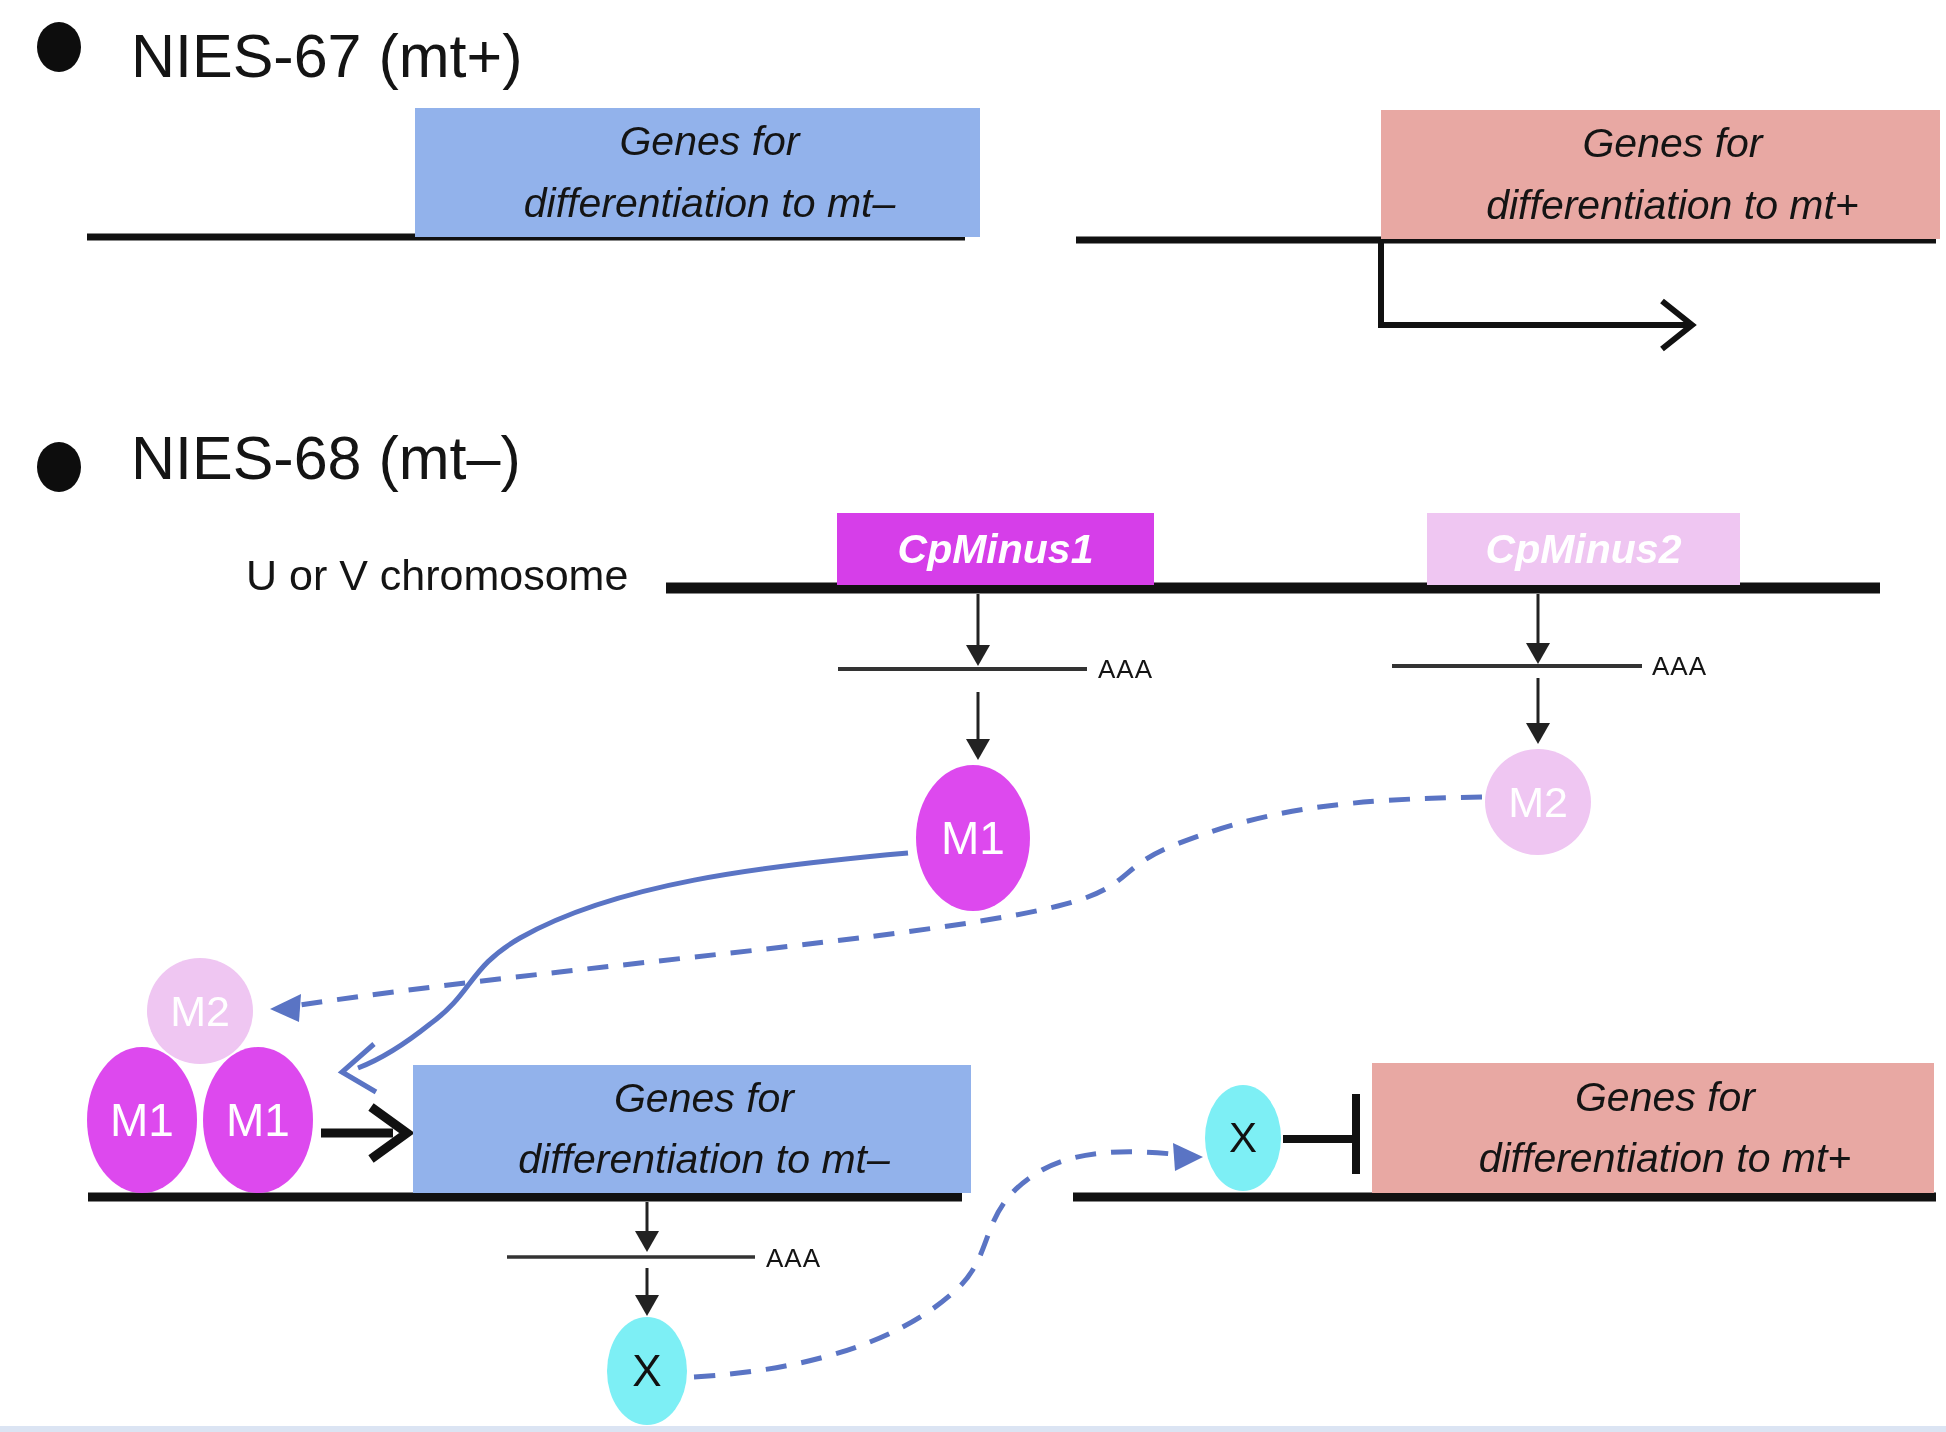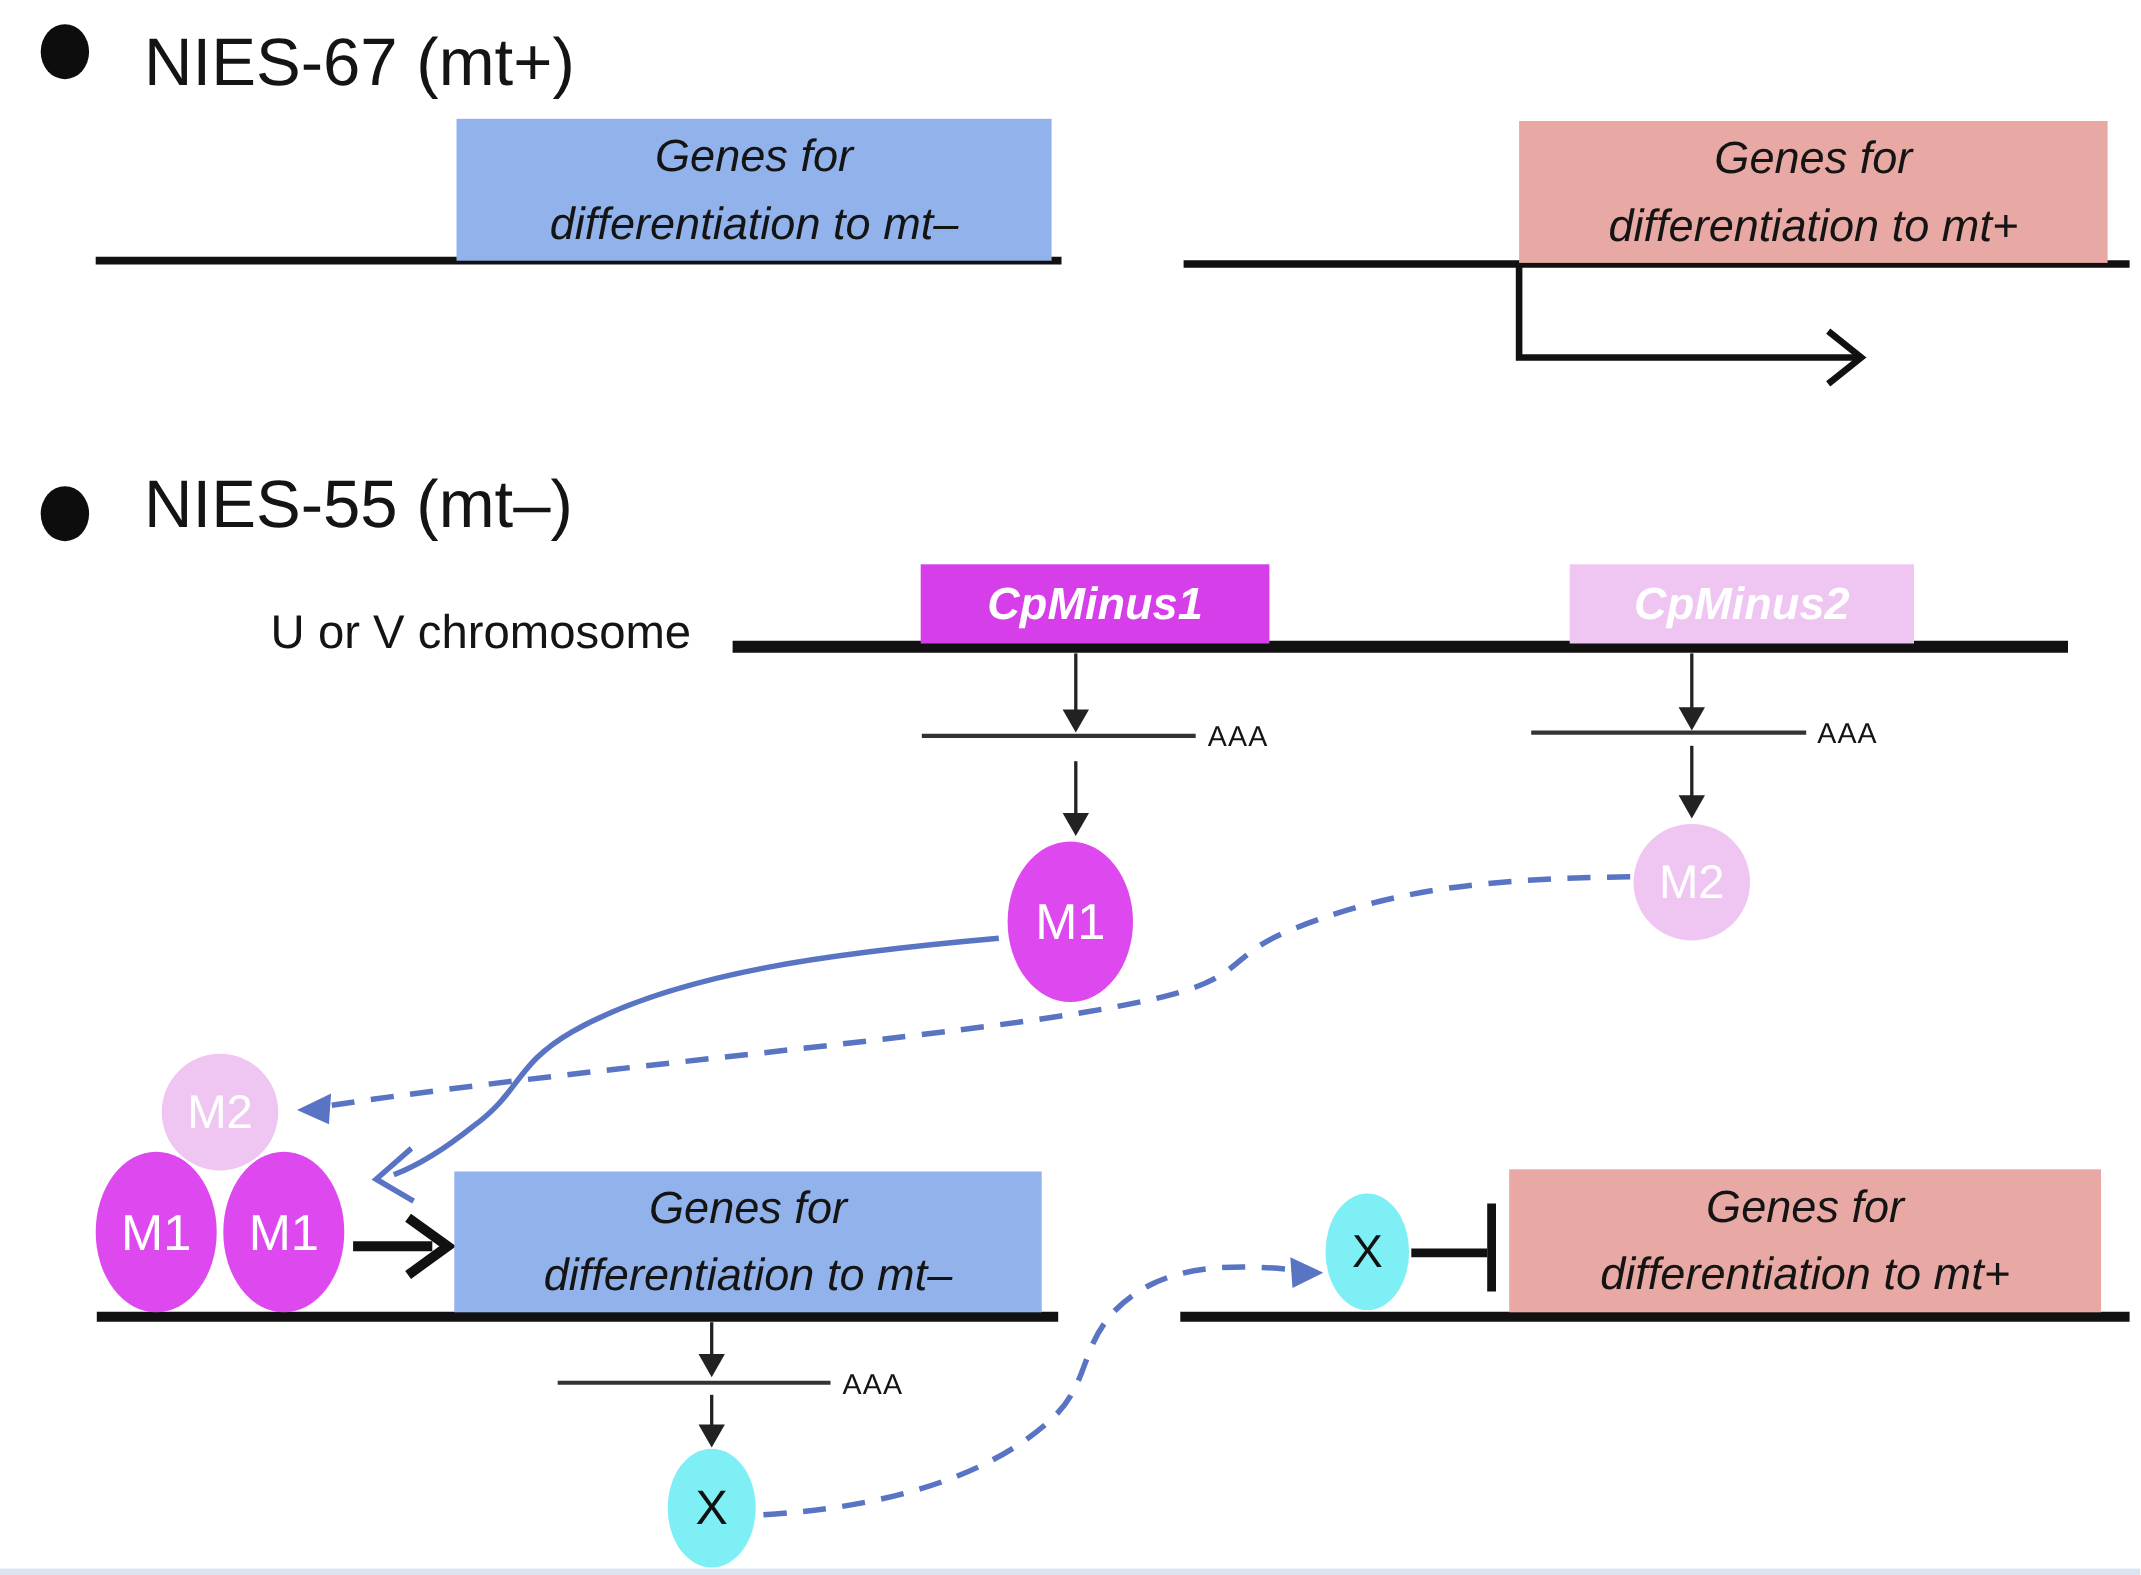--- a/index.html
+++ b/index.html
@@ -9,21 +9,21 @@
   }
   .abs{position:absolute;}
   svg.overlay{position:absolute;left:0;top:0;width:1946px;height:1432px;pointer-events:none;}
 
   
   .bullet{width:44px;height:50px;border-radius:50%;background:#0d0d0d;}
   .heading{font-size:61px;letter-spacing:0px;color:#141414;white-space:nowrap;}
 
   
   .gene-box{display:flex;flex-direction:column;align-items:center;justify-content:center;
-    font-style:italic;font-size:41px;line-height:1.5;color:#141414;text-align:center;}
+    font-style:italic;font-size:41px;line-height:1.5;color:#141414;text-align:center;padding-left:24px;}
   .gene-box.blue{background:var(--blue-box,#92b2eb);}
   .gene-box.pink{background:var(--pink-box,#e8a8a3);}
 
   
   .gene-tag{display:flex;align-items:center;justify-content:center;color:#fff;
     font-style:italic;font-weight:700;font-size:41px;}
   .gene-tag.magenta{background:var(--magenta,#d63ee9);}
   .gene-tag.lightpink{background:var(--light-pink,#efc6f2);margin-left:36px;}
 
   
@@ -97,21 +97,21 @@
     <span>Genes for</span>
     <span>differentiation to mt–</span>
   </div>
 
   <div class="abs gene-box pink" style="left:1381px;top:110px;width:535px;height:129px;">
     <span>Genes for</span>
     <span>differentiation to mt+</span>
   </div>
 
   <div class="abs bullet" style="left:37px;top:442px;"></div>
-  <div class="abs heading" style="left:131px;top:423px;">NIES-55 (mt–)</div>
+  <div class="abs heading" style="left:131px;top:423px;">NIES-68 (mt–)</div>
 
   <div class="abs chrom-label" style="left:246px;top:551px;">U or V chromosome</div>
 
   <div class="abs gene-tag magenta" style="left:837px;top:513px;width:317px;height:72px;">
     <span>CpMinus1</span>
   </div>
   <div class="abs gene-tag lightpink" style="left:1391px;top:513px;width:313px;height:72px;">
     <span>CpMinus2</span>
   </div>
 

